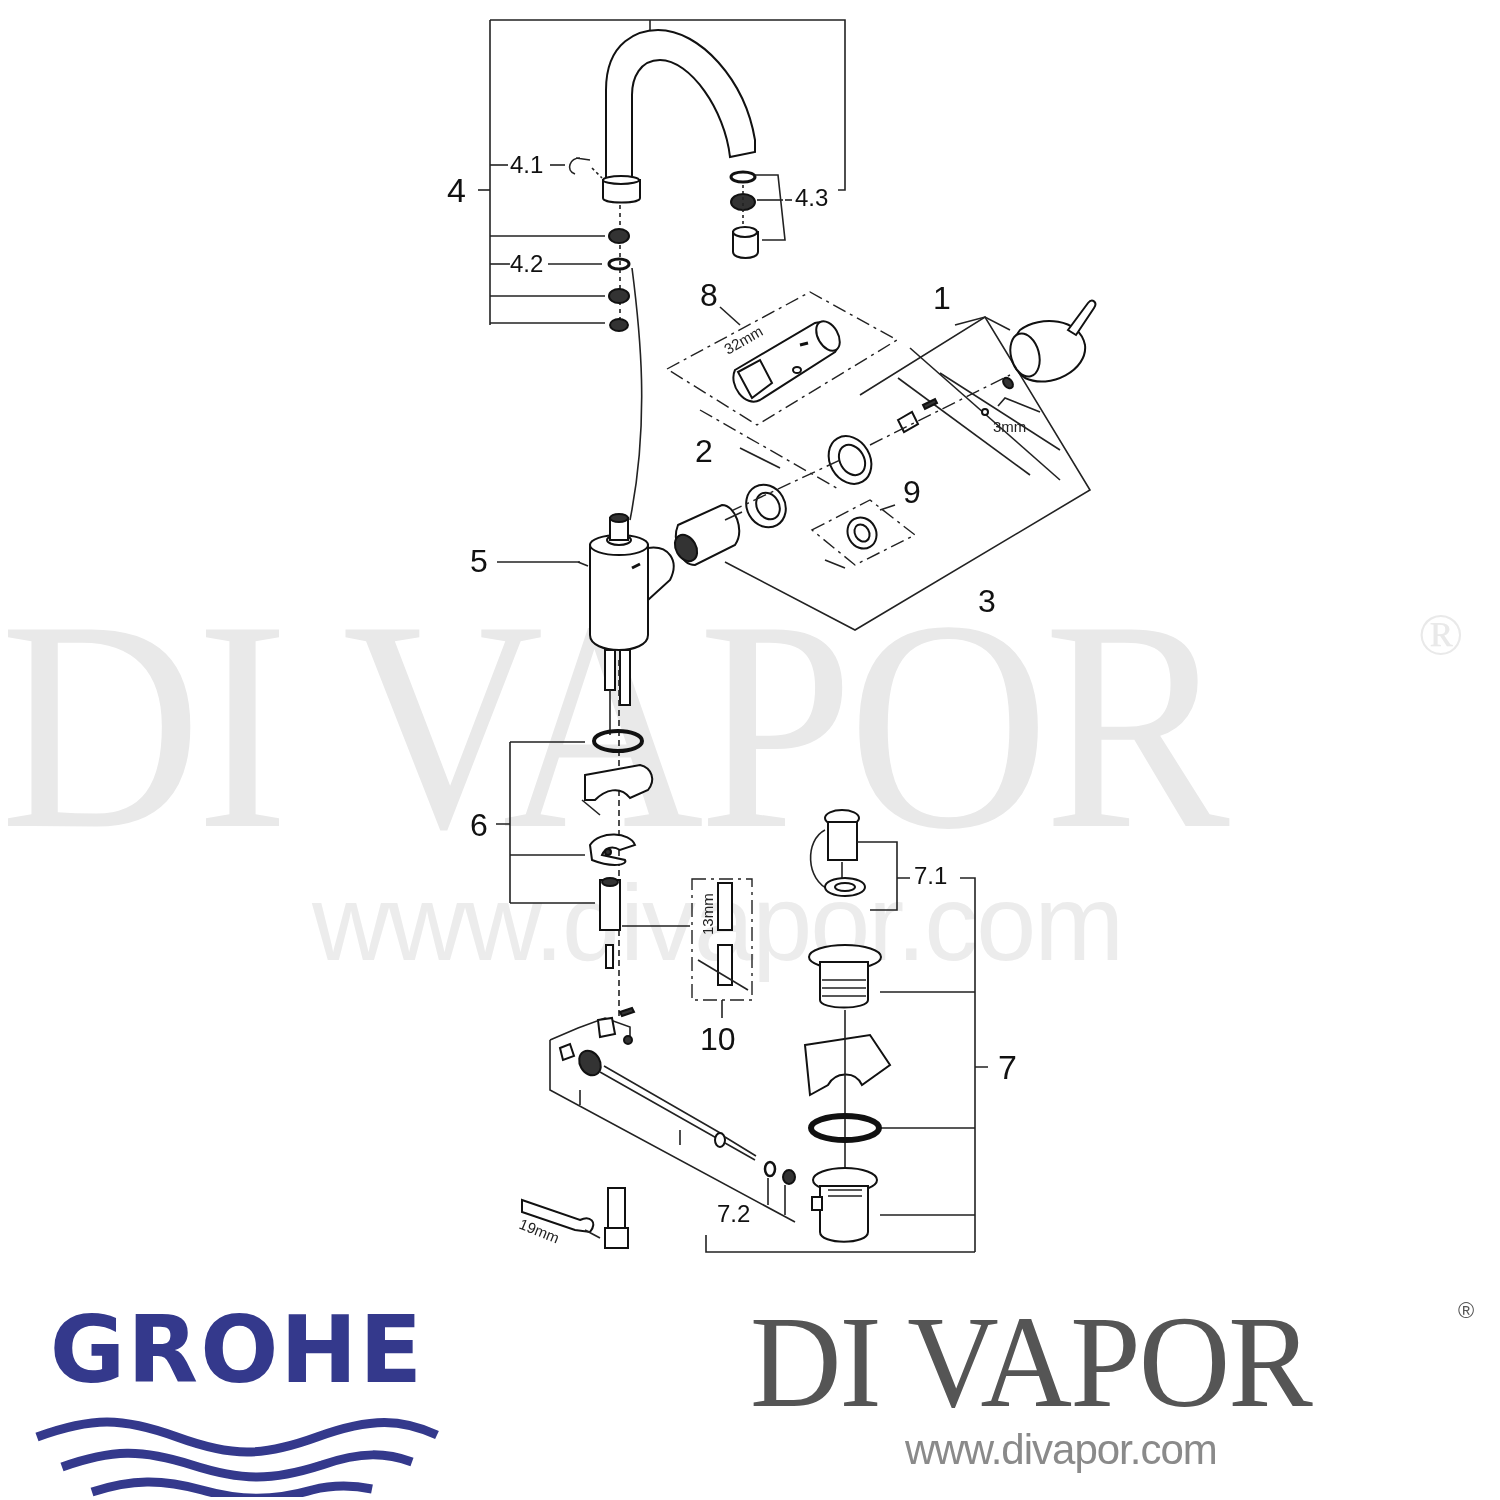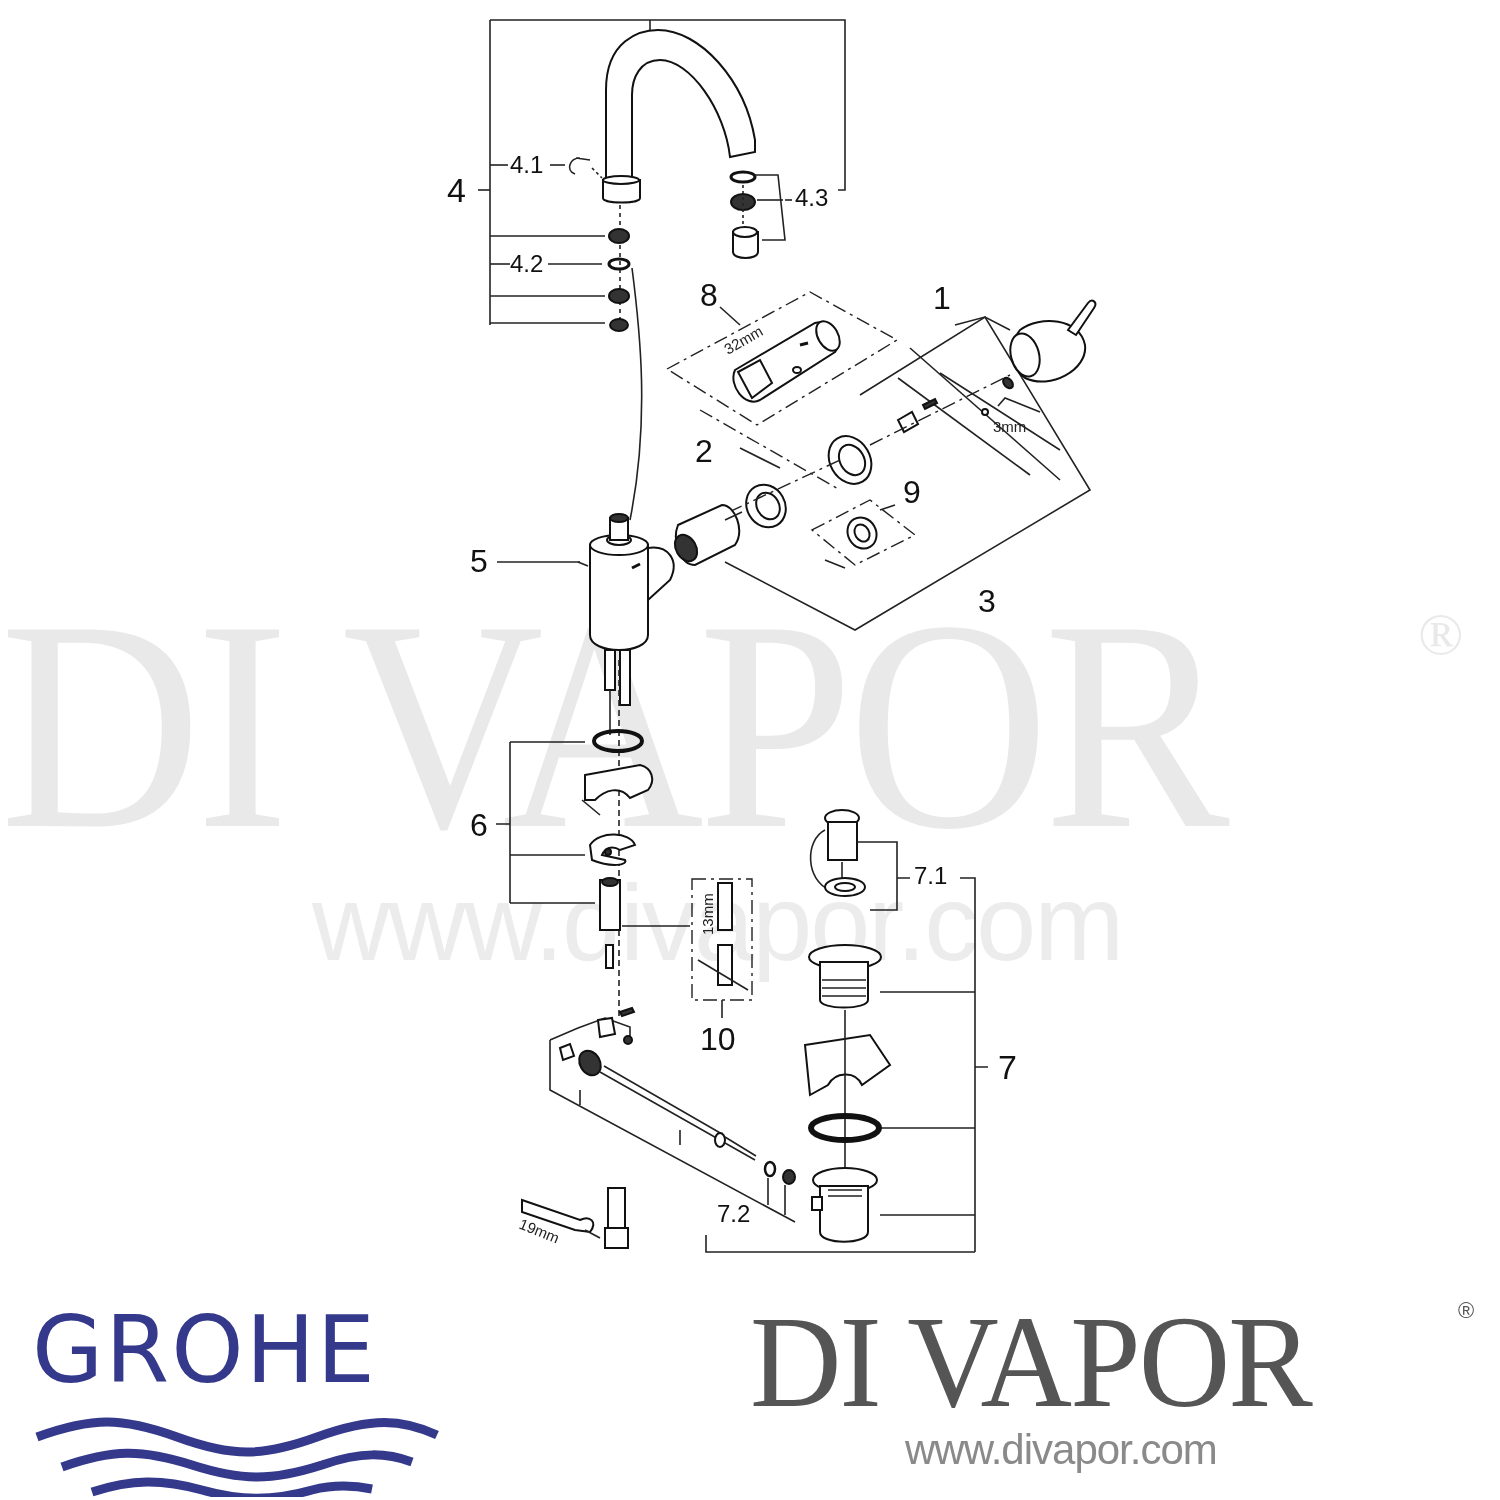--- a/index.html
+++ b/index.html
@@ -11,22 +11,22 @@
   .wm-reg { left: 1418px; top: 600px; font-size: 60px; }
   .wm-url { left: 312px; top: 860px; font-size: 108px; font-family: "Liberation Sans", sans-serif; font-weight: 300; color: #ececec; letter-spacing: -2px; }
   #diagram { position: absolute; left: 0; top: 0; width: 1500px; height: 1290px; }
   .lbl { font-family: "Liberation Sans", sans-serif; fill: #111; }
   .dim { font-family: "Liberation Sans", sans-serif; fill: #222; font-size: 15px; }
   .ln { stroke: #222; stroke-width: 1.6; fill: none; }
   .dash { stroke: #222; stroke-width: 1.4; fill: none; stroke-dasharray: 14 5 3 5; }
   .part { stroke: #111; stroke-width: 2; fill: #fff; }
   .partd { stroke: #111; stroke-width: 2; fill: #333; }
   .grohe { position: absolute; left: 32px; top: 1305px; width: 410px; }
-  .grohe-word { font-family: "DejaVu Sans", sans-serif; font-weight: normal; font-size: 92px;
-                color: #34398c; letter-spacing: 2px; line-height: 1; transform: scaleX(1.0); }
+  .grohe-word { font-family: "DejaVu Sans", sans-serif; font-weight: bold; font-size: 92px;
+                color: #34398c; letter-spacing: 2px; line-height: 1; transform: scaleX(1.0); text-align: center; }
   .divapor { position: absolute; left: 750px; top: 1296px; }
   .divapor-word { font-family: "Liberation Serif", serif; font-size: 132px; color: #555;
                   letter-spacing: -2px; line-height: 1; transform: scaleX(0.96); transform-origin: left top; white-space: nowrap; }
   .divapor-reg { position: absolute; left: 708px; top: 2px; font-size: 22px; color: #555; font-family: "Liberation Sans", sans-serif; }
   .divapor-url { position: absolute; left: 155px; top: 130px; font-family: "Liberation Sans", sans-serif;
                  font-size: 42px; color: #8a8a8a; letter-spacing: -1px; white-space: nowrap; }
 </style>
 </head>
 <body>
 

